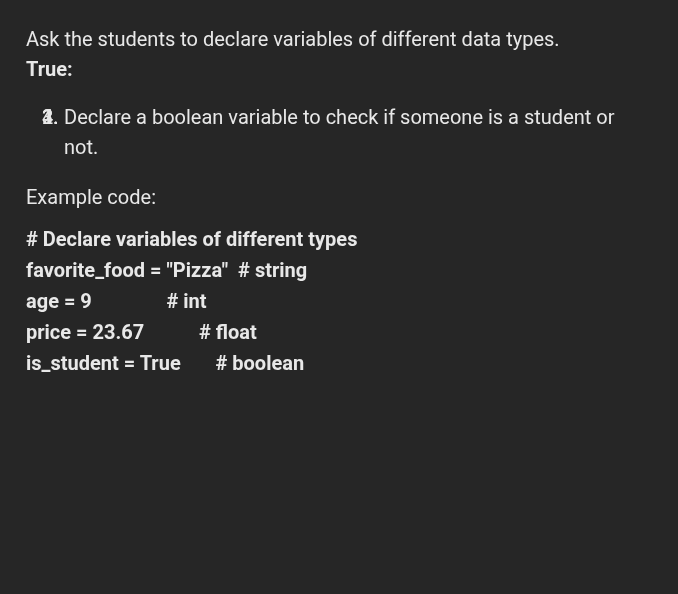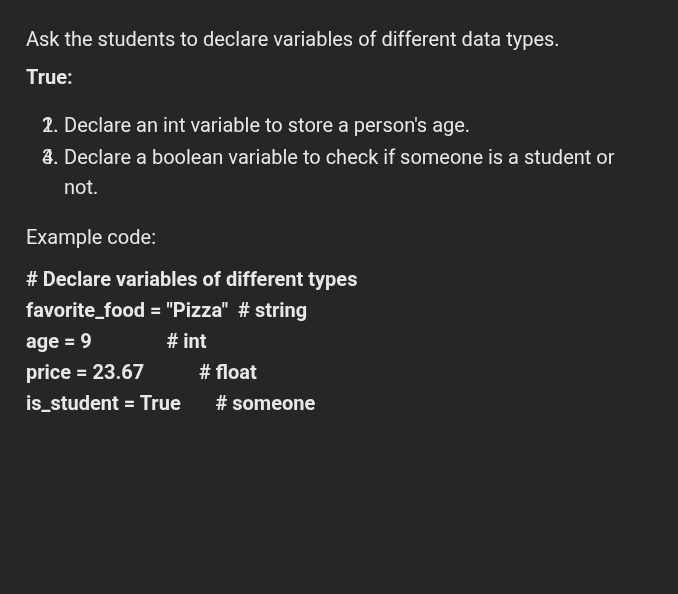--- a/index.html
+++ b/index.html
@@ -11,21 +11,21 @@
       background-color: #262626;
       color: #e8e8e8;
       font-family: -apple-system, BlinkMacSystemFont, "Segoe UI", Roboto, Helvetica, Arial, sans-serif;
       font-size: 20px;
       line-height: 1.5;
       padding: 24px 26px;
       width: 678px;
       height: 594px;
     }
     .intro-text {
-      margin-bottom: 8px;
+      margin-bottom: 0;
     }
     .task-label {
       font-weight: 700;
       margin-bottom: 18px;
     }
     ol {
       list-style: none;
       padding-left: 38px;
       margin-bottom: 20px;
     }
@@ -48,23 +48,23 @@
     }
   </style>
 </head>
 <body>
 
 <p class="intro-text">Ask the students to declare variables of different data types.</p>
 <p class="task-label">True:</p>
 
 <ol>
   <li><span class="num">1.</span></li>
-  <li><span class="num">2.</span><span>Declare an int variable to store a person's age.</span></li>
+  <li><span class="num">2.</span></li>
   <li><span class="num">3.</span></li>
   <li><span class="num">4.</span><span>Declare a boolean variable to check if someone is a student or not.</span></li>
 </ol>
 
 <p class="example-header">Example code:</p>
 <p class="code-line"># Declare variables of different types</p>
 <p class="code-line">favorite_food = "Pizza"  # string</p>
 <p class="code-line">age = 9               # int</p>
 <p class="code-line">price = 23.67           # float</p>
-<p class="code-line">is_student = True       # someone</p>
+<p class="code-line">is_student = True       # boolean</p>
 
 </body></html>

